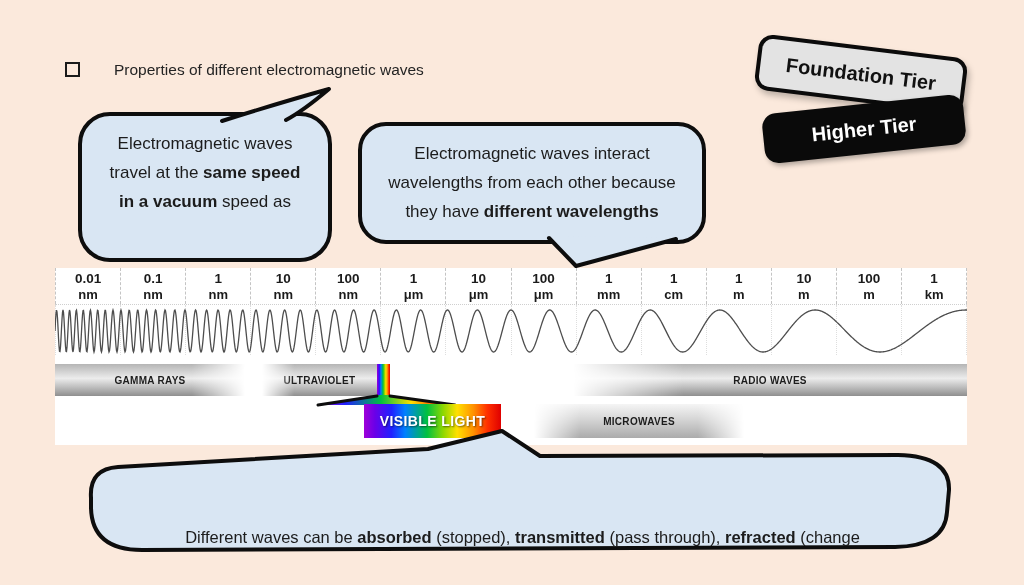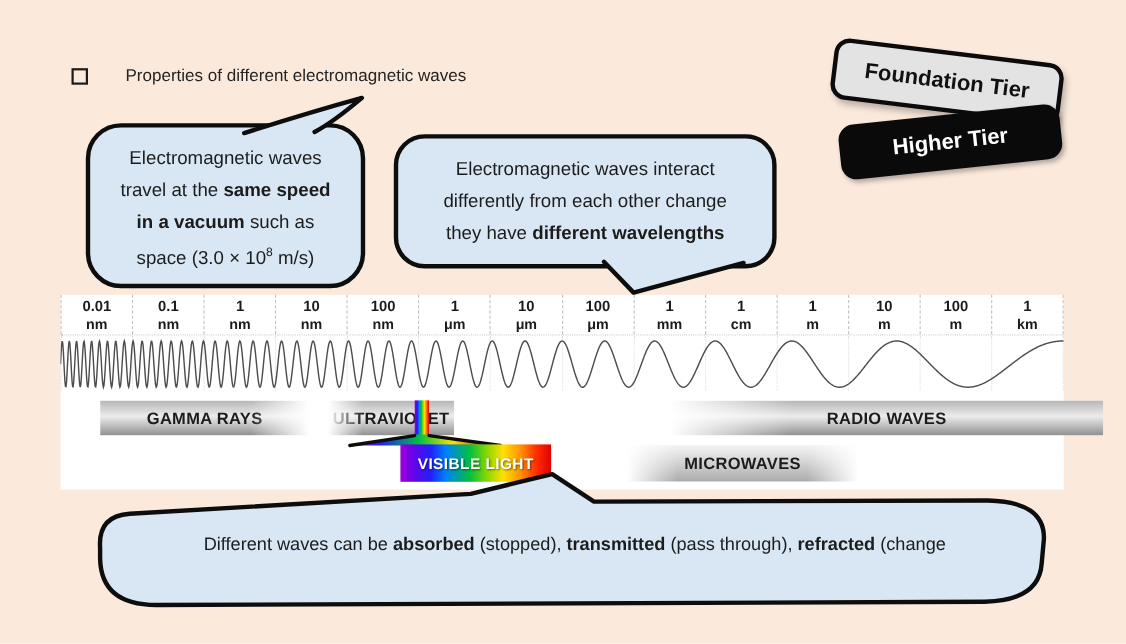--- a/index.html
+++ b/index.html
@@ -31,36 +31,36 @@
   .bubble-wavelength .bubble-text{top:13px;}
   .rich-line{line-height:29px;white-space:nowrap;}
   .rich-line .b{font-weight:bold;}
   .rich-line sup{font-size:11px;}
 
   .tails{position:absolute;left:0;top:0;width:1024px;height:585px;pointer-events:none;z-index:5;}
   .tail-fill{fill:var(--bubble-fill);stroke:none;}
   .tail-line{fill:none;stroke:var(--bubble-border);stroke-width:4;stroke-linecap:round;stroke-linejoin:round;}
   .bubble3-path{fill:var(--bubble-fill);stroke:var(--bubble-border);stroke-width:4;stroke-linejoin:round;}
   .bubble3-text{position:absolute;left:95px;top:480px;width:855px;text-align:center;font-size:16.5px;color:#1c1c1c;z-index:6;}
-  .bubble3-text .rich-line{line-height:30px;}
+  .bubble3-text .rich-line{line-height:30px;margin-top:42px;}
 
   
   .spectrum{position:absolute;left:55px;top:268px;width:912px;height:177px;background:#ffffff;z-index:1;}
   .scale-row{position:absolute;left:0;top:0;width:912px;height:37px;display:flex;border-bottom:1px dotted #cfcfcf;}
   .scale-cell{flex:1;text-align:center;padding-top:2px;border-right:1px dashed #c4c4c4;}
   .scale-cell:first-child{border-left:1px dashed #c4c4c4;}
   .scale-value{font-size:13.5px;font-weight:700;color:#1b1b1b;line-height:17px;}
   .scale-unit{font-size:13px;font-weight:600;color:#1b1b1b;line-height:15px;}
   .wave-grid{position:absolute;left:0;top:37px;width:912px;height:50px;display:flex;}
   .wave-grid-cell{flex:1;border-right:1px dotted #dedede;}
   .wave-grid-cell:first-child{border-left:1px dotted #dedede;}
   .wave-svg{position:absolute;left:0;top:36px;width:912px;height:54px;}
   .wave-svg path{fill:none;stroke:var(--wave-stroke);stroke-width:1.3;}
 
-  .bar{position:absolute;display:flex;align-items:center;justify-content:center;font-size:15px;font-weight:700;letter-spacing:0.3px;color:#1c1c1c;margin-left:36px;}
+  .bar{position:absolute;display:flex;align-items:center;justify-content:center;font-size:10px;font-weight:700;letter-spacing:0.3px;color:#1c1c1c;}
   .row-top{top:96px;height:32px;}
   .row-bottom{top:136px;height:34px;}
   .bar-dark{background-image:linear-gradient(180deg,#b5b5b5,#ececec 45%,#8f8f8f);}
   .bar-light{background-image:linear-gradient(180deg,#f5f5f5,#d9d9d9 40%,#ababab);}
   .fade-left{-webkit-mask-image:linear-gradient(90deg,transparent,#000 28%);mask-image:linear-gradient(90deg,transparent,#000 28%);text-align:right;}
   .fade-right{-webkit-mask-image:linear-gradient(90deg,#000 72%,transparent);mask-image:linear-gradient(90deg,#000 72%,transparent);}
   .fade-both{-webkit-mask-image:linear-gradient(90deg,transparent,#000 22%,#000 78%,transparent);mask-image:linear-gradient(90deg,transparent,#000 22%,#000 78%,transparent);}
   .bar-gamma{left:0;width:190px;}
   .bar-uv{left:207px;width:115px;}
   .bar-ir{left:335px;width:167px;}
@@ -185,29 +185,28 @@
       <path class="trap-line" d="M322,128 L263,137"></path>
       <path class="trap-line" d="M335,128 L400,137"></path>
     </svg>
     <div class="rainbow vis-box">VISIBLE LIGHT</div>
   </div>
 
   <div class="bubble bubble-speed">
     <div class="bubble-text">
         <div class="rich-line"><span>Electromagnetic waves</span></div>
         <div class="rich-line"><span>travel at the </span><span class="b">same speed</span></div>
-        <div class="rich-line"><span class="b">in a vacuum</span><span> such as</span></div>
-        <div class="rich-line"><span>space (3.0 × 10</span><sup>8</sup><span> m/s)</span></div>
+        <div class="rich-line"><span class="b">in a vacuum</span><span> speed as</span></div>
       </div>
   </div>
 
   <div class="bubble bubble-wavelength">
     <div class="bubble-text">
         <div class="rich-line"><span>Electromagnetic waves interact</span></div>
-        <div class="rich-line"><span>differently from each other change</span></div>
+        <div class="rich-line"><span>wavelengths from each other because</span></div>
         <div class="rich-line"><span>they have </span><span class="b">different wavelengths</span></div>
       </div>
   </div>
 
   <svg class="tails" viewBox="0 0 1024 585">
 
     <path class="tail-fill" d="M222,122 L329,89 L288,120 Z"></path>
     <path class="tail-line" d="M222,121 Q282,102 329,89 Q303,111 286,120"></path>
 
     <path class="tail-fill" d="M549,236 L576,266 L676,238 Z"></path>

